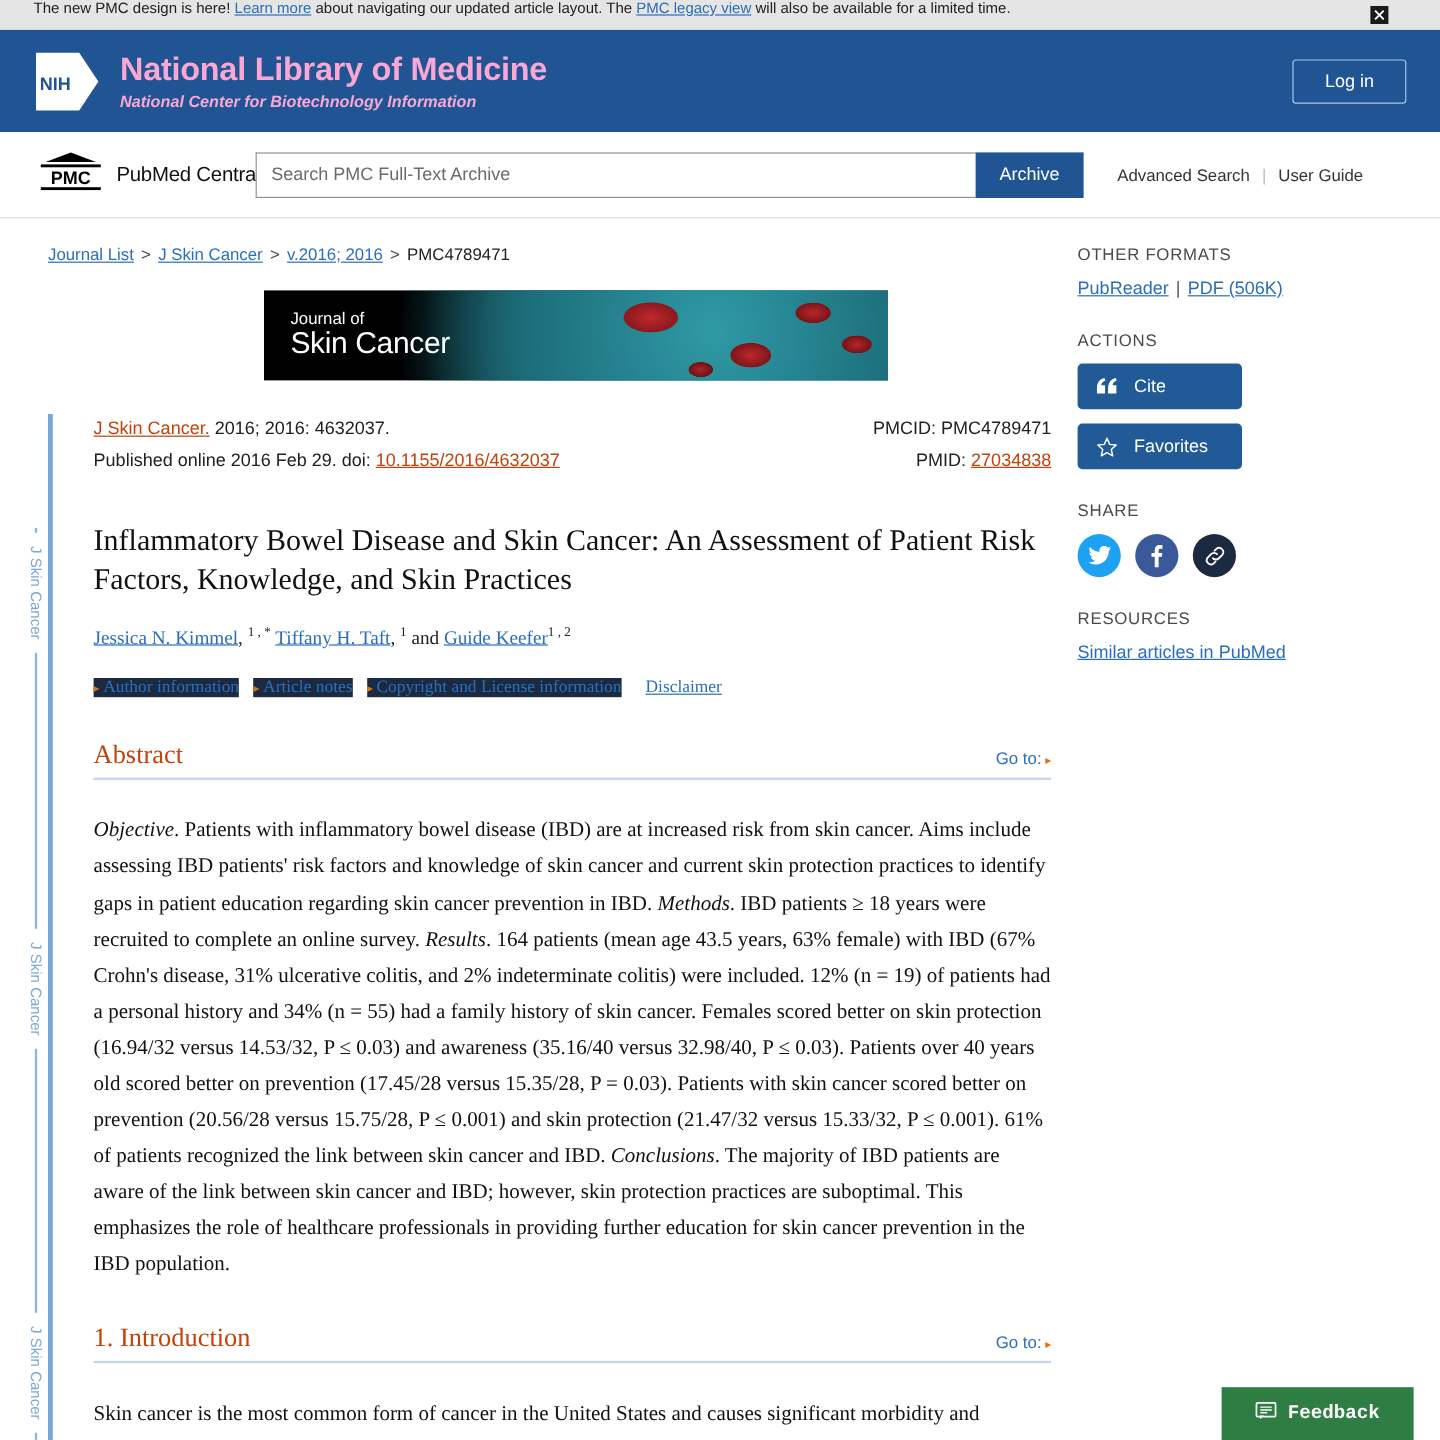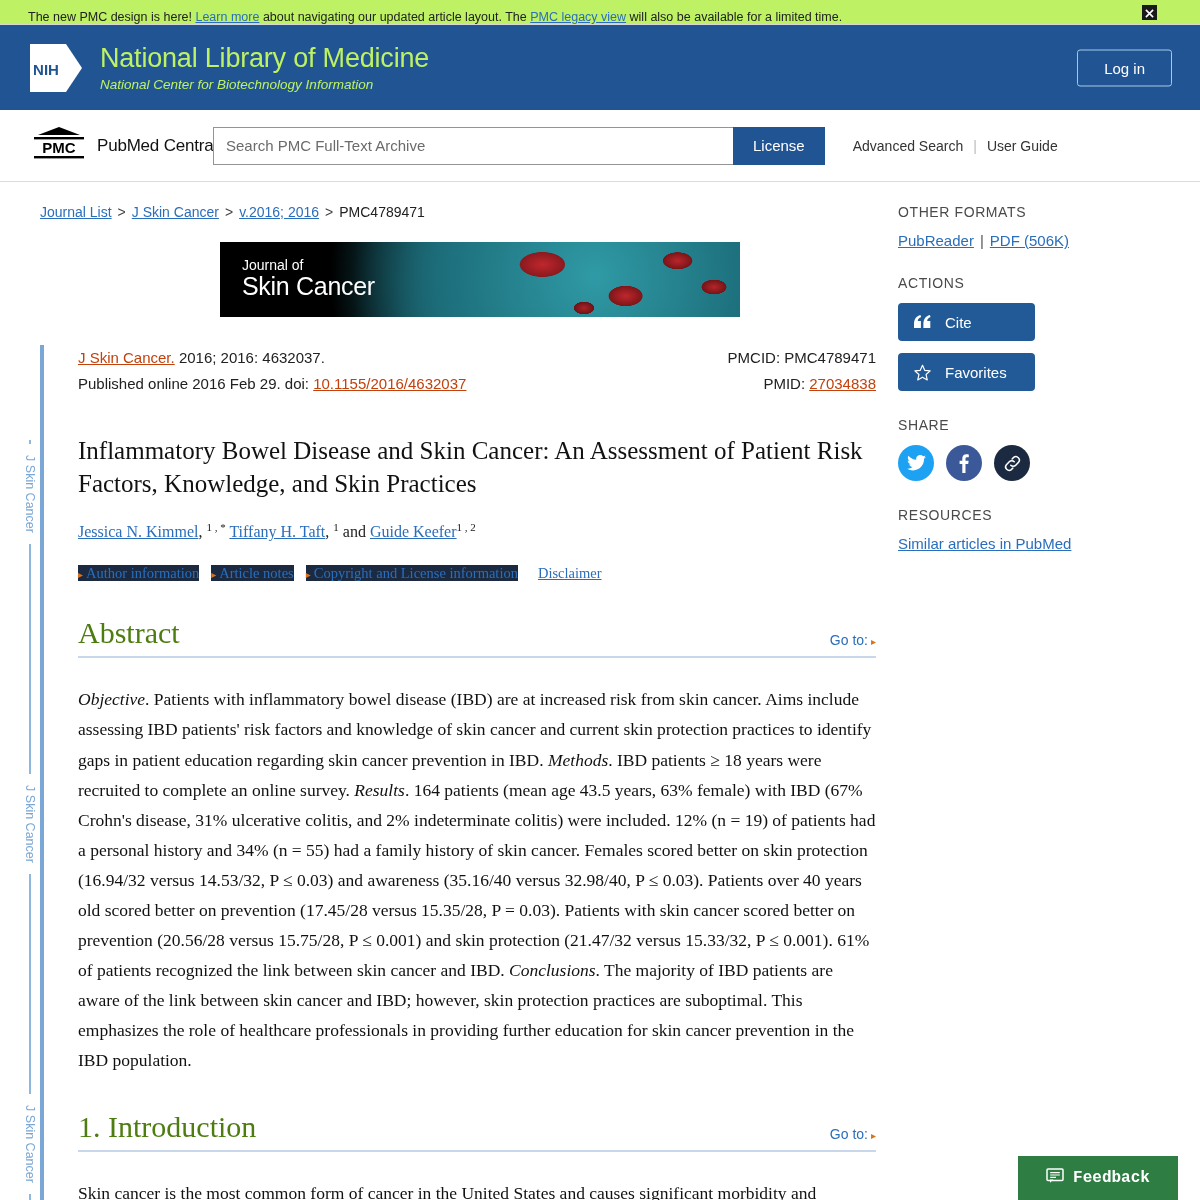--- a/index.html
+++ b/index.html
@@ -11,24 +11,24 @@
     font-family: "Liberation Sans", sans-serif;
     font-size: 14px;
     color: #212121;
     overflow: hidden;
     position: relative;
   }
 
   
   .notice-bar {
     height: 25px;
-    background: #bef264;
+    background: #e5e5e5;
     border-bottom: 1px solid #d6d7d9;
     display: flex;
-    align-items: flex-end;
+    align-items: flex-start;
     padding: 0 24px 0 28px;
     font-size: 12.5px;
     color: #212121;
     position: relative;
   }
   .notice-bar a { color: #2a6ebb; text-decoration: underline; }
   .notice-close {
     position: absolute;
     right: 43px;
     top: 5px;
@@ -52,21 +52,21 @@
     padding: 0 28px;
     position: relative;
   }
   .nih-logo-wrap { display: flex; align-items: center; }
   .nih-mark {
     width: 56px; height: 52px;
     margin-right: 16px;
     position: relative;
     flex-shrink: 0;
   }
-  .nih-titles { color: #bef264; line-height: 1.15; }
+  .nih-titles { color: #f9a8d4; line-height: 1.15; font-weight: bold; }
   .nih-title-main {
     font-size: 27px;
     letter-spacing: -0.2px;
   }
   .nih-title-sub {
     font-size: 13.5px;
     font-style: italic;
     margin-top: 3px;
   }
   .login-btn {
@@ -102,21 +102,21 @@
   .pmc-mark { width: 62px; margin-right: 7px; }
   .pmc-word {
     font-size: 17px;
     color: #111;
     white-space: nowrap;
     letter-spacing: -0.2px;
   }
   .pmc-word sup { font-size: 9px; }
   .search-wrap { display: flex; flex: 0 0 auto; }
   .search-input {
-    width: 520px;
+    width: 600px;
     height: 38px;
     border: 1px solid #949494;
     border-right: none;
     padding: 0 12px;
     font-size: 15px;
     color: #555;
     font-family: "Liberation Sans", sans-serif;
     outline: none;
   }
   .search-input::placeholder { color: #6b6b6b; }
@@ -240,23 +240,23 @@
   .sec-head {
     display: flex;
     align-items: flex-end;
     justify-content: space-between;
     border-bottom: 2px solid #c8d8ea;
     margin-top: 34px;
     padding-bottom: 6px;
   }
   .sec-head h2 {
     font-family: "Liberation Serif", serif;
-    font-size: 30px;
+    font-size: 22px;
     font-weight: normal;
-    color: #4d7c0f;
+    color: #c2410c;
     margin: 0;
   }
   .goto {
     font-size: 14px;
     color: #2a6ebb;
     cursor: pointer;
     padding-bottom: 2px;
   }
   .goto .tri { color: #d9731a; font-size: 10px; margin-left: 3px; }
 
@@ -392,21 +392,21 @@
         <path d="M10 11 L31 3 L52 11 Z" fill="#000"></path>
         <rect x="6" y="13" width="50" height="2.4" fill="#000"></rect>
         <text x="31" y="29" font-family="Liberation Sans, sans-serif" font-size="15" font-weight="bold" fill="#000" text-anchor="middle">PMC</text>
         <rect x="6" y="32" width="50" height="2.4" fill="#000"></rect>
       </svg>
     </div>
     <span class="pmc-word"><span>PubMed Central</span><sup>®</sup></span>
   </div>
   <div class="search-wrap">
     <input class="search-input" type="text" placeholder="Search PMC Full-Text Archive" style="">
-    <button class="search-btn">License</button>
+    <button class="search-btn">Archive</button>
   </div>
   <div class="bar-links">
     <span>Advanced Search</span>
     <span class="bar-sep">|</span>
     <span>User Guide</span>
   </div>
 </div>
 
 <div class="page">
 

